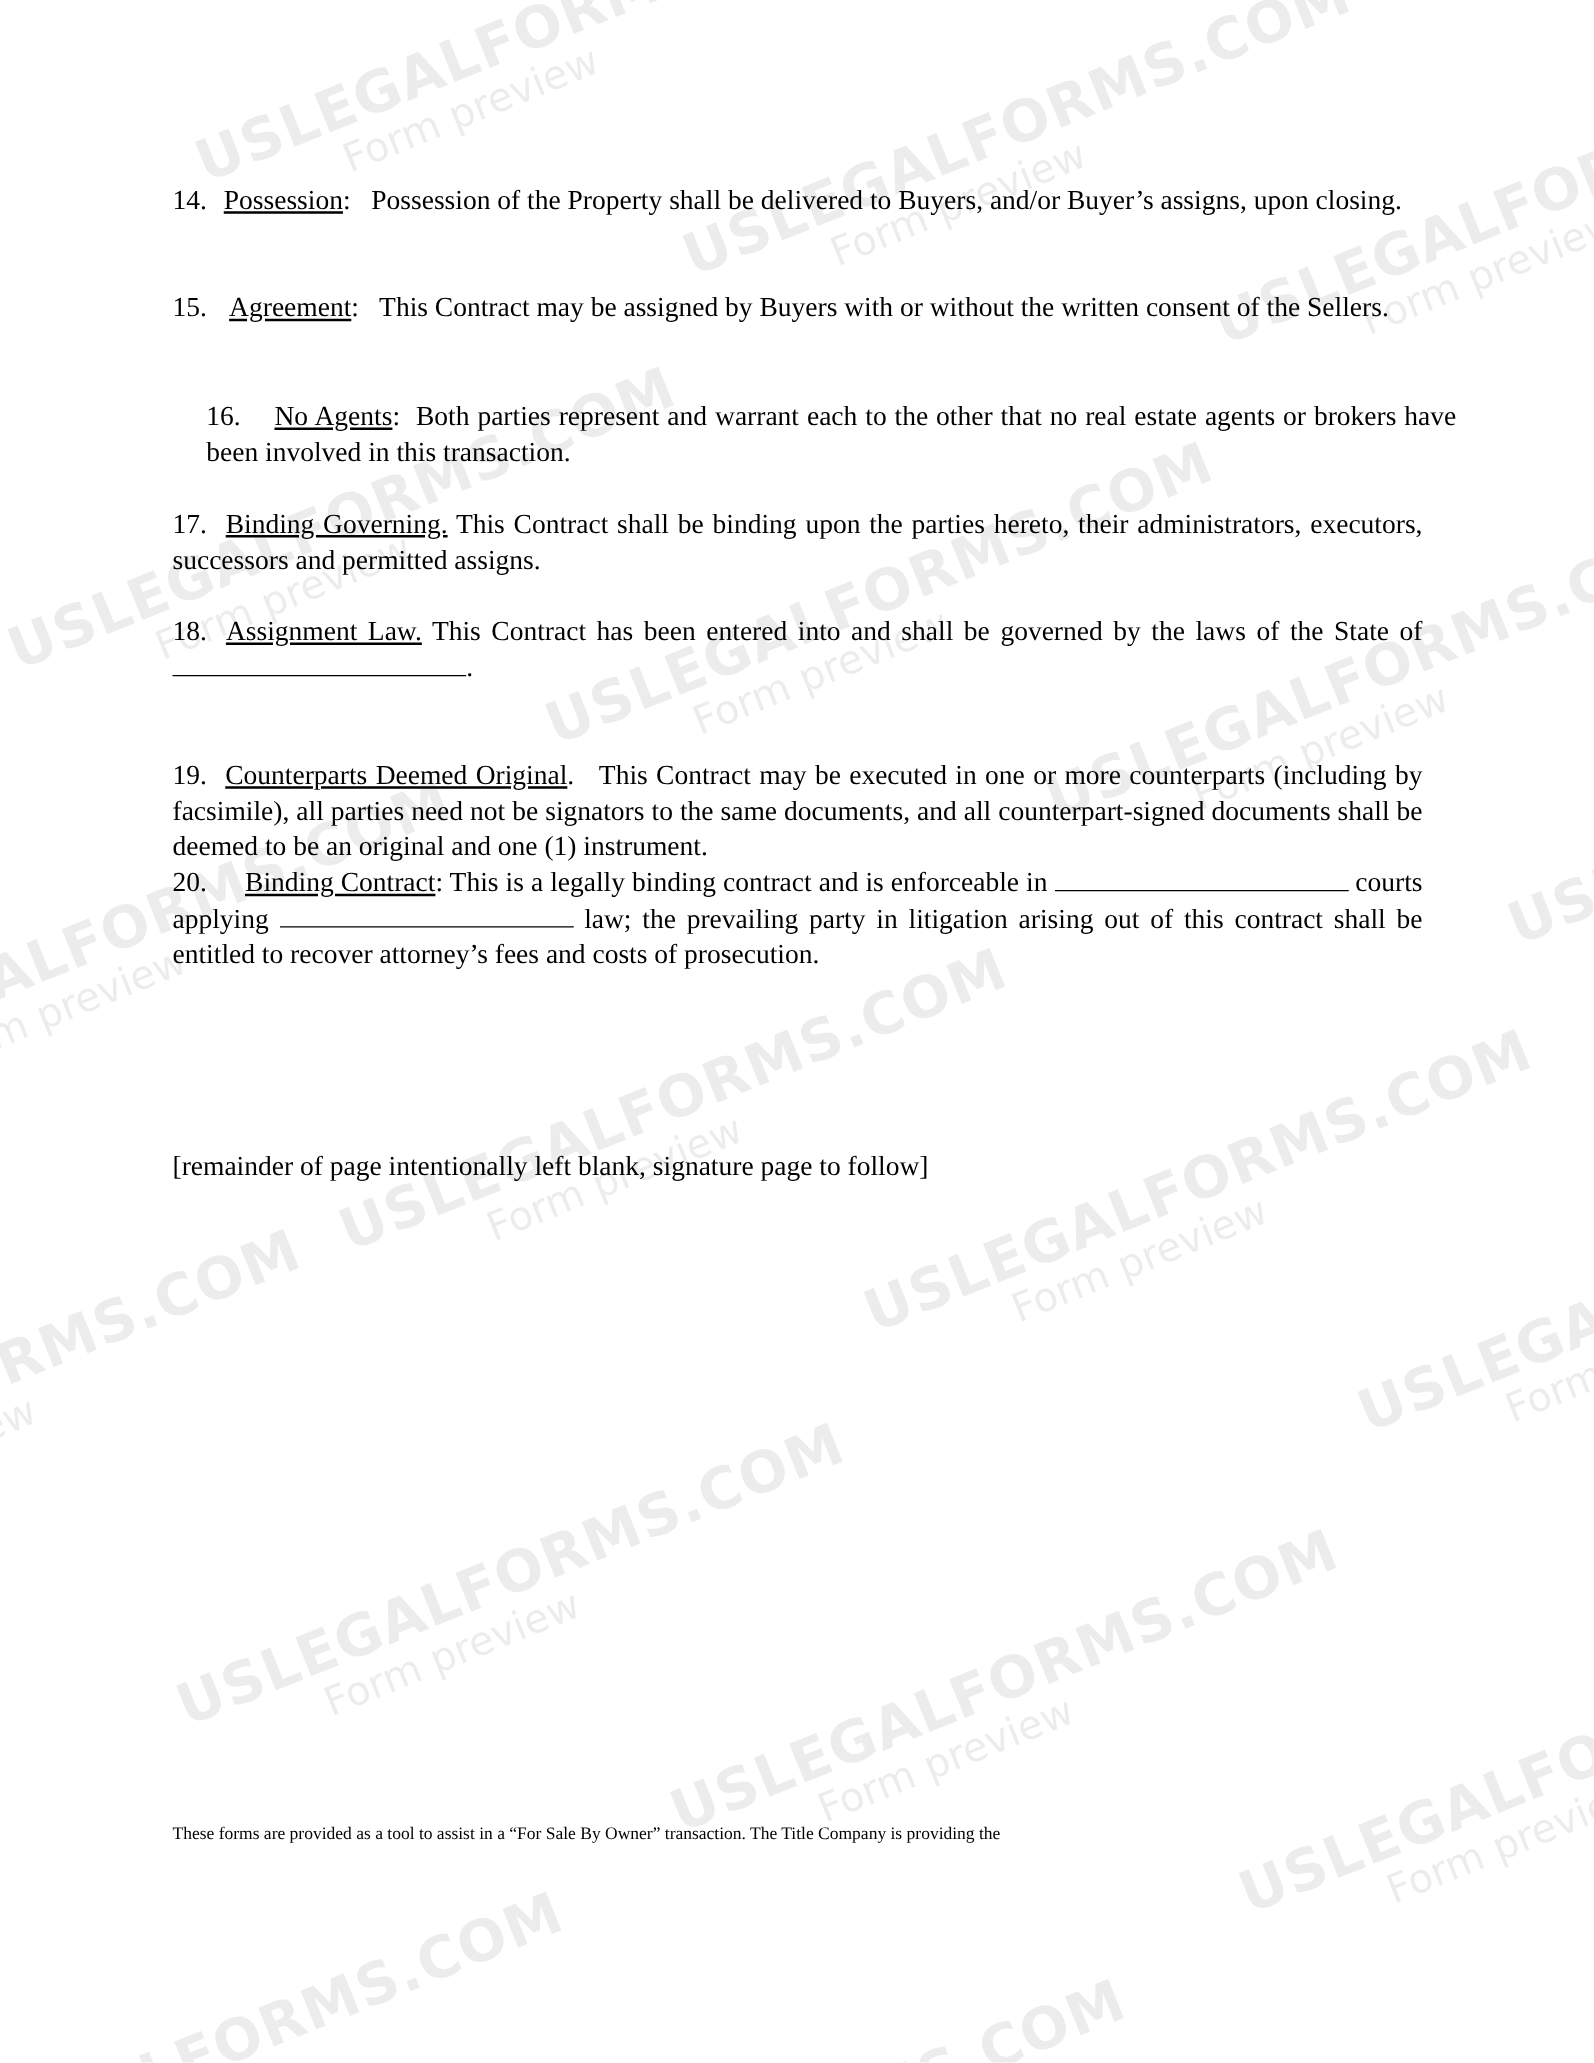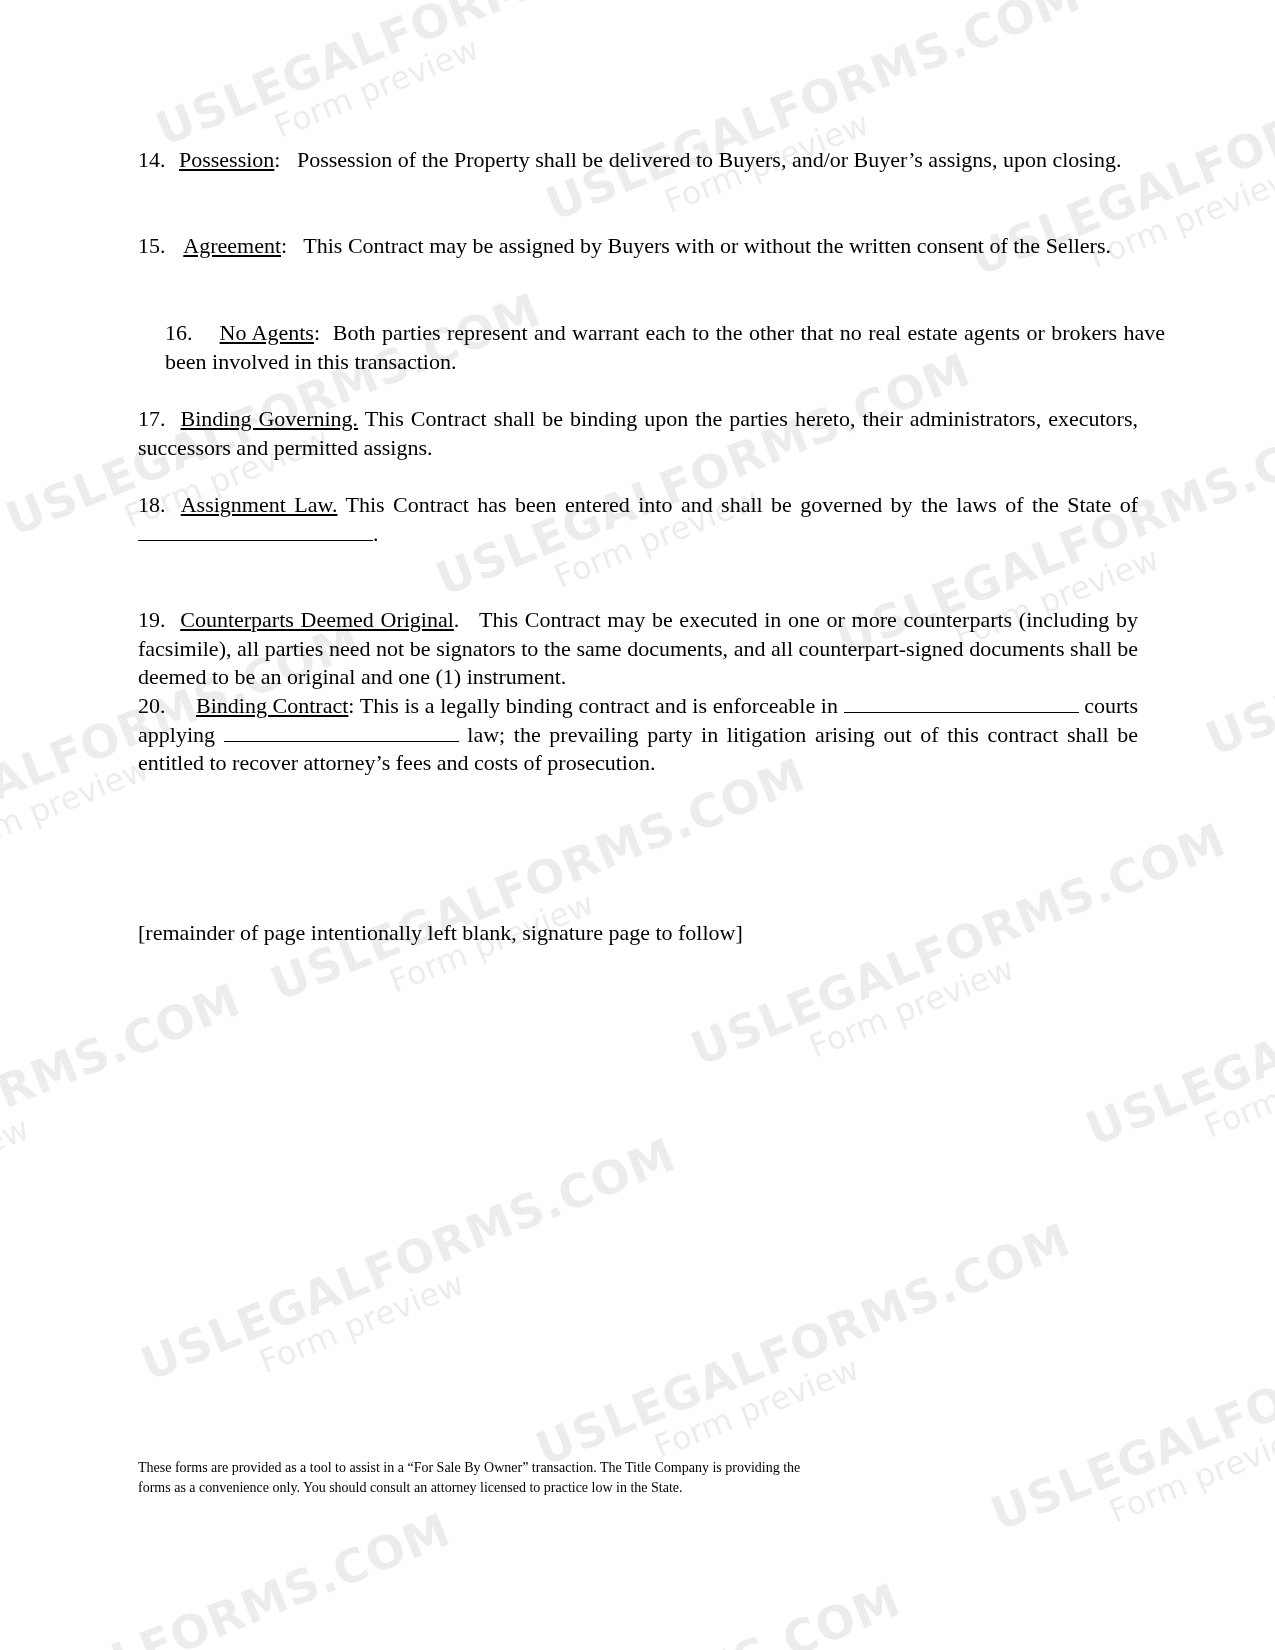--- a/index.html
+++ b/index.html
@@ -142,17 +142,16 @@
       <span class="blank" style="width:235px;"></span>
       <span>courts applying</span>
       <span class="blank" style="width:235px;"></span>
       <span>law; the prevailing party in litigation arising out of this contract shall be entitled to recover attorney’s fees and costs of prosecution.</span>
     </div>
 
     <div class="centered" style="top:920px;">[remainder of page intentionally left blank, signature page to follow]</div>
 
     <div class="footer" style="top:1458px;">
       <div>These forms are provided as a tool to assist in a “For Sale By Owner” transaction.  The Title Company is providing the</div>
-      <div>forms as a convenience only.  You should consult an attorney licensed to practice low in the State.</div>
     </div>
 
   </div>
 </div>
 
 </body></html>

